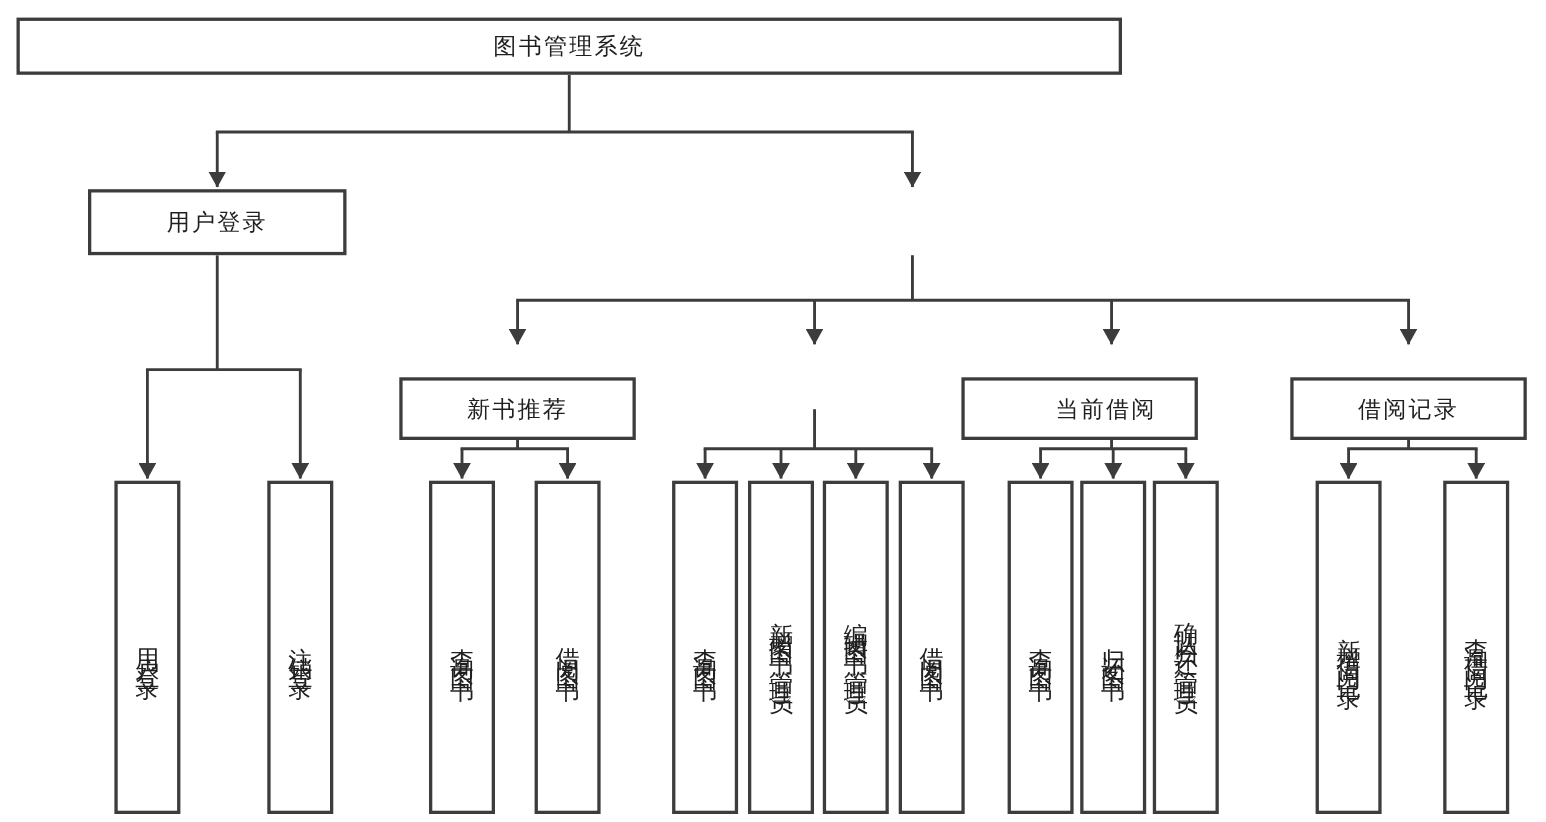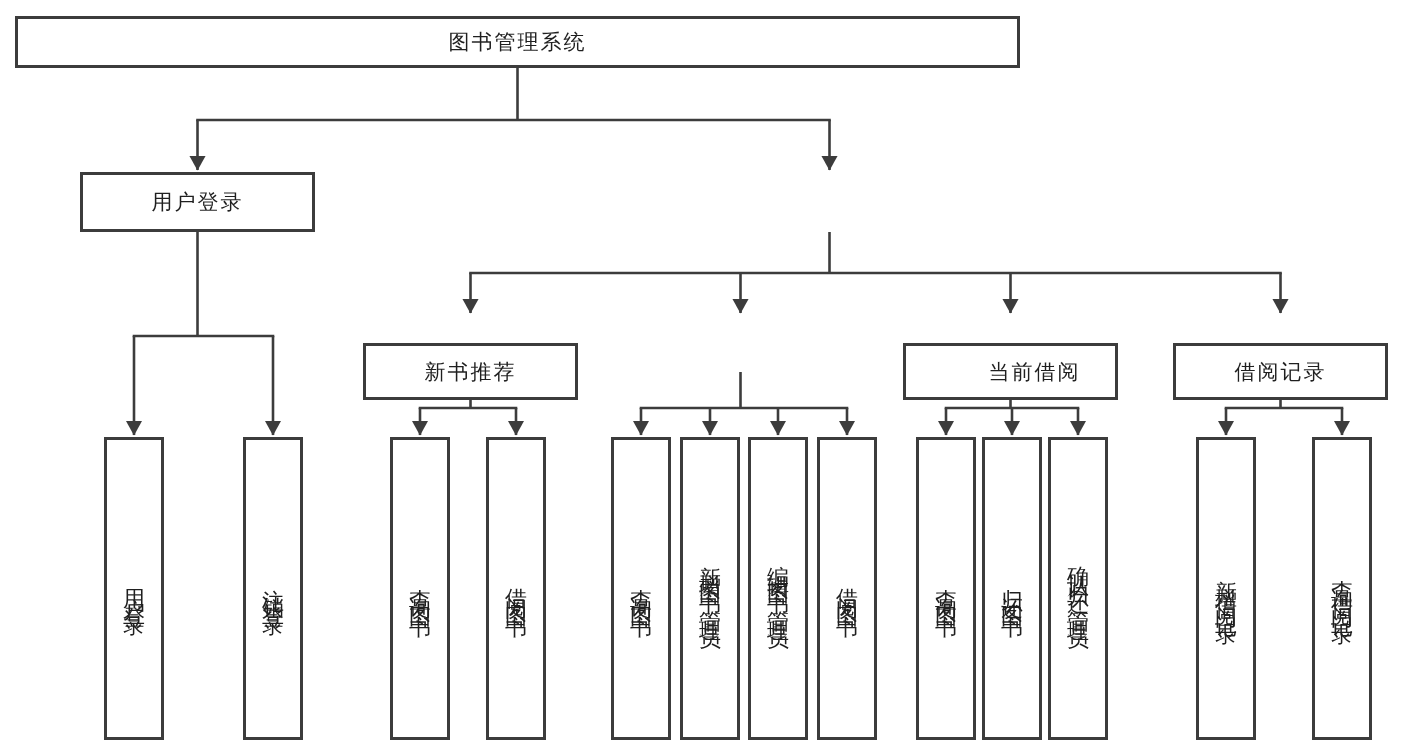--- a/index.html
+++ b/index.html
@@ -115,21 +115,21 @@
     <span class="lbl">图书管理系统</span>
   </div>
 
   <div class="node l2-node" style="left:80px;">
     <span class="lbl">用户登录</span>
   </div>
 
   <div class="node l3-node" style="left:363px;">
     <span class="lbl">新书推荐</span>
   </div>
-  <div class="node l3-node" style="left:903px;padding-left:48px;">
+  <div class="node l3-node" style="left:874px;padding-left:48px;">
     <span class="lbl">当前借阅</span>
   </div>
   <div class="node l3-node" style="left:1173px;">
     <span class="lbl">借阅记录</span>
   </div>
 
   <div class="node leaf-node" style="left:104px;">
     <span class="lbl">用户登录</span>
   </div>
   <div class="node leaf-node" style="left:243px;">

